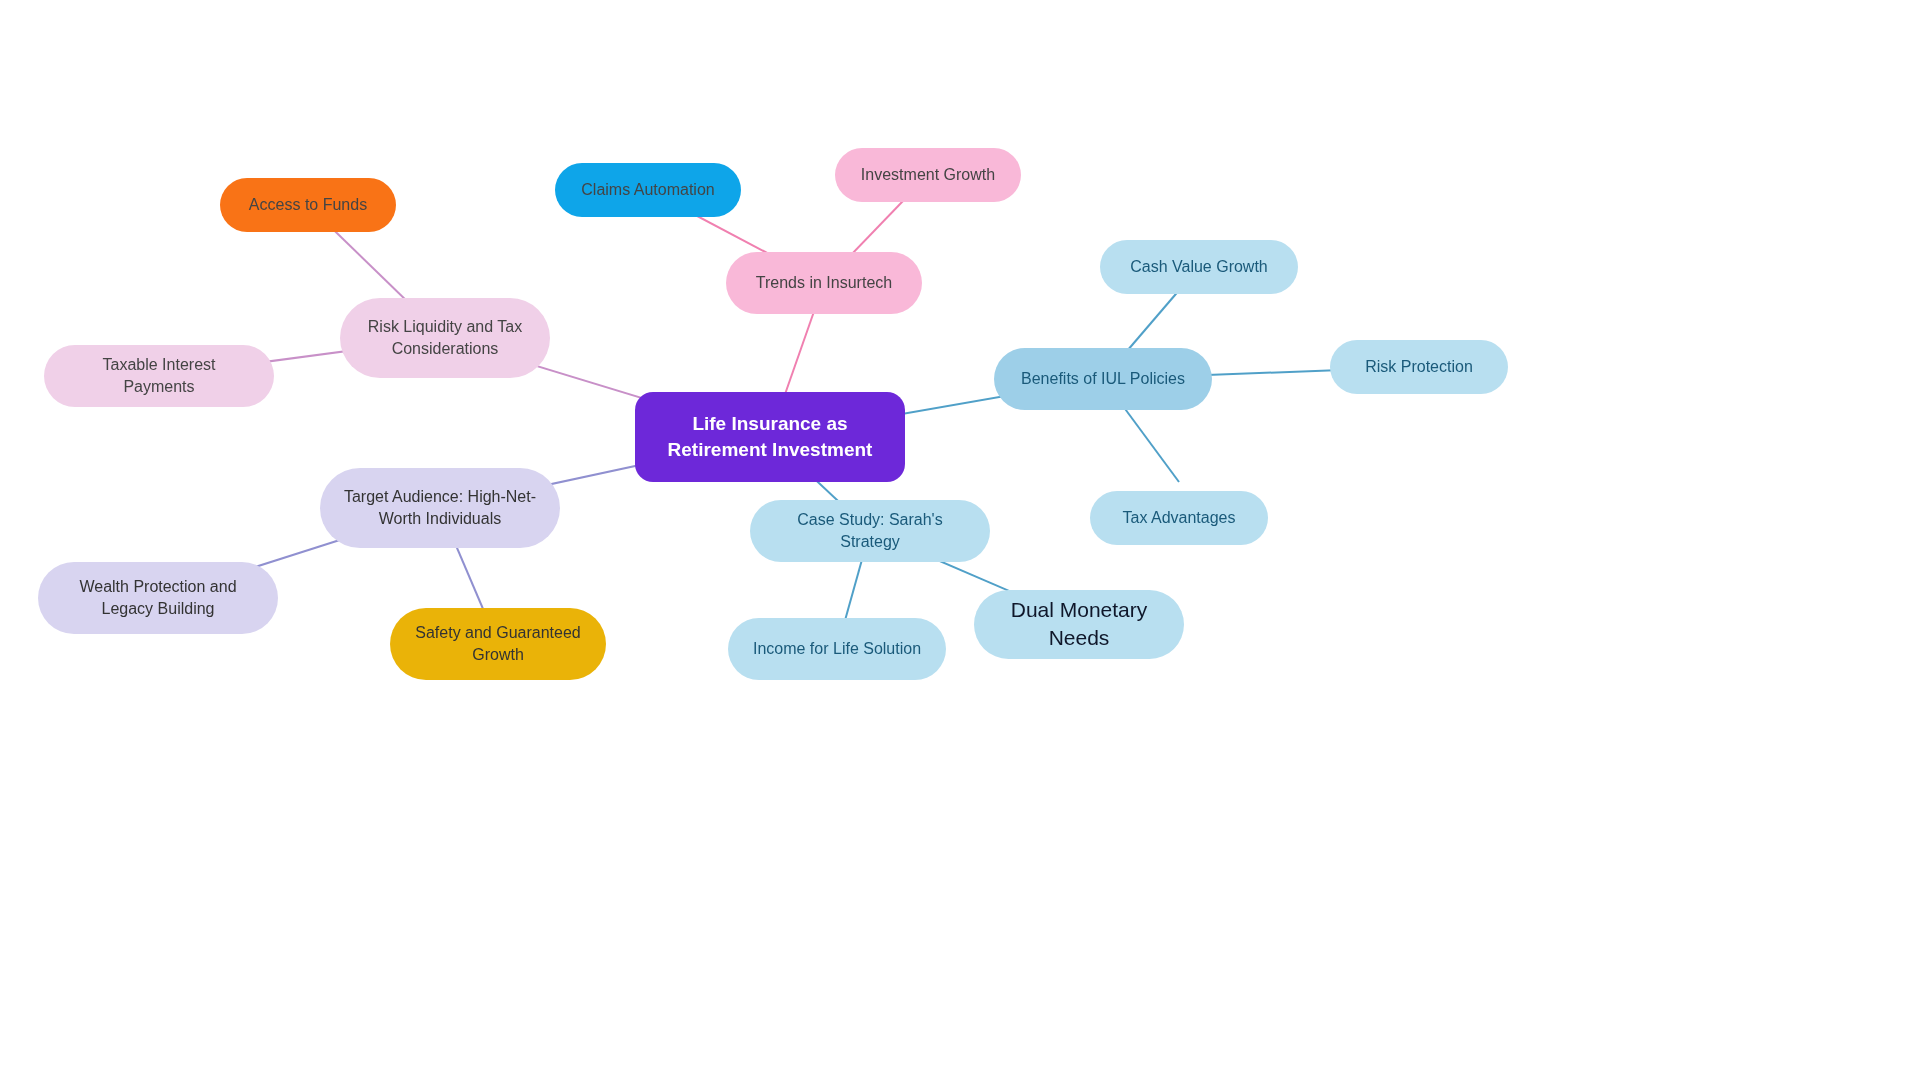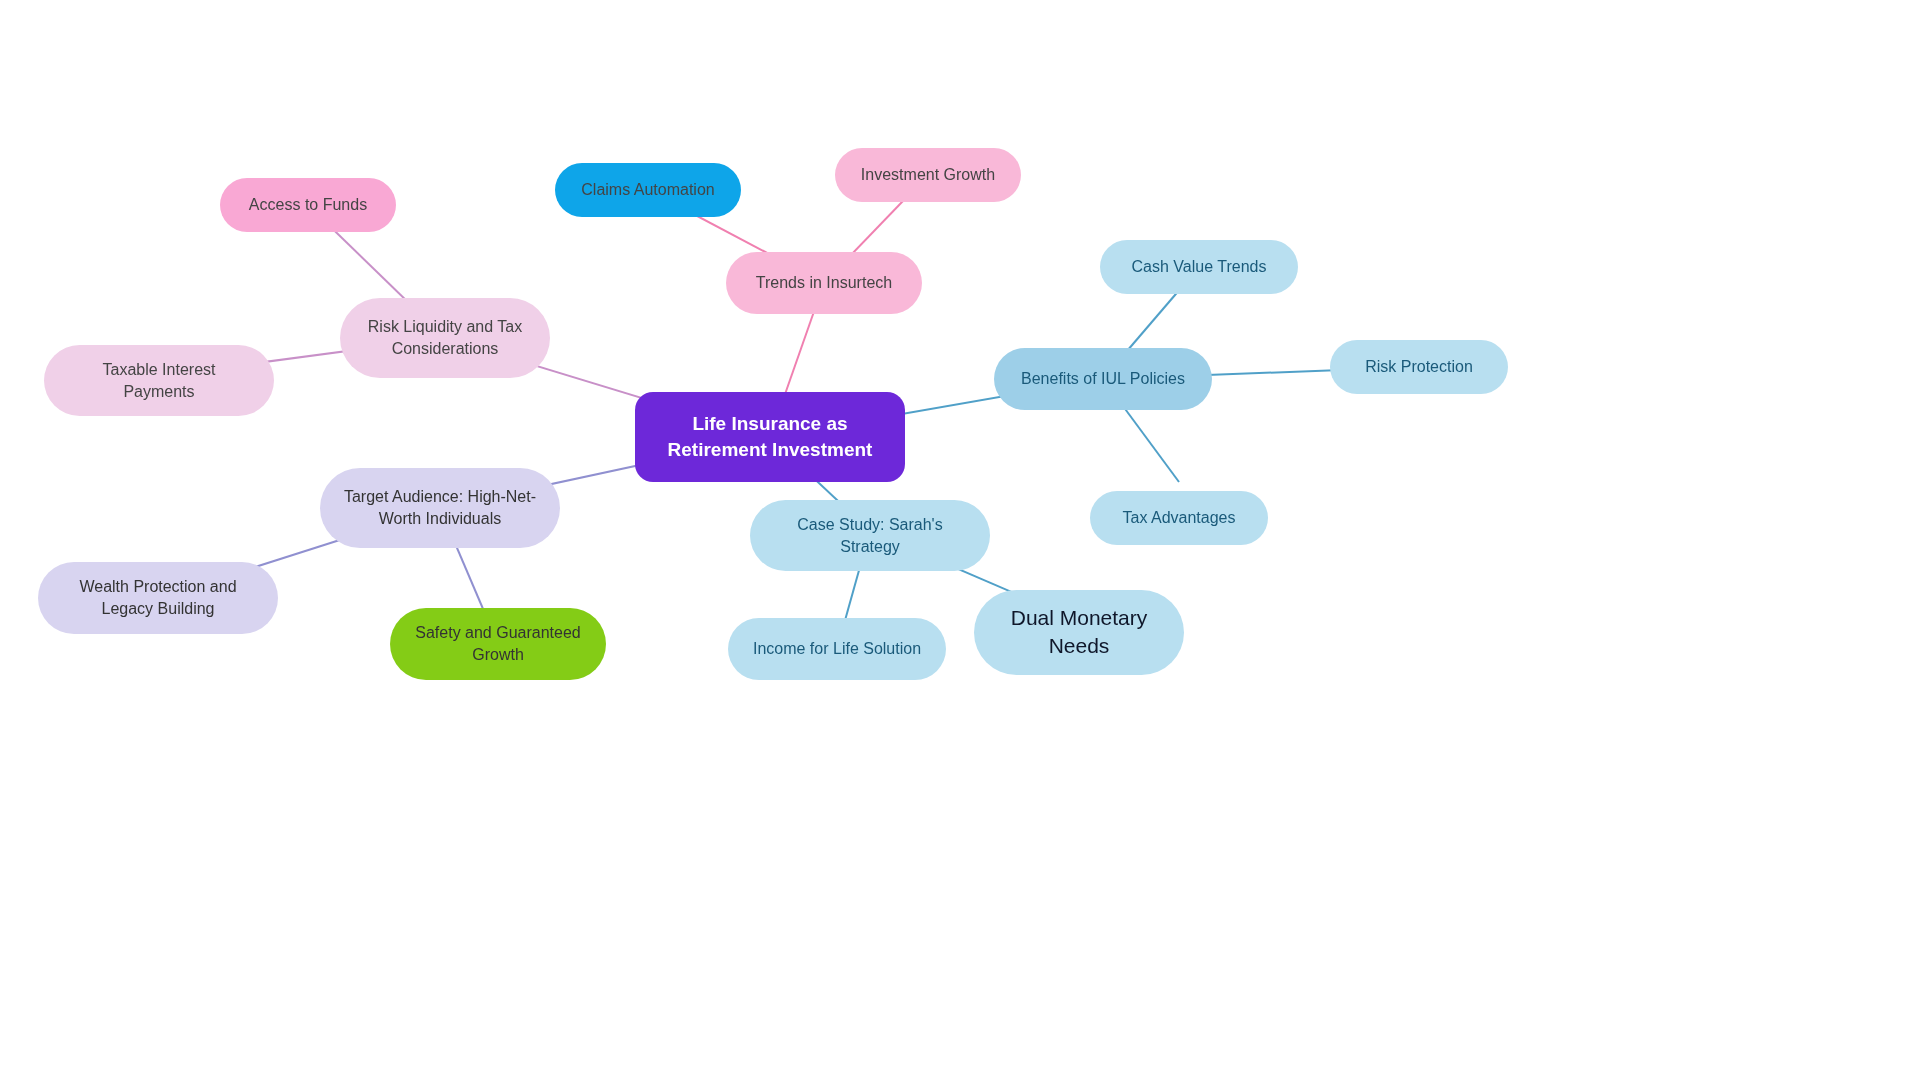--- a/index.html
+++ b/index.html
@@ -20,21 +20,21 @@
       z-index: 0;
     }
     .node {
       position: absolute;
       border-radius: 50px;
       display: flex;
       align-items: center;
       justify-content: center;
       text-align: center;
       z-index: 1;
-      padding: 14px 22px;
+      padding: 6px 22px;
       font-size: 17px;
       line-height: 1.35;
       cursor: default;
     }
   </style>
 </head>
 <body>
 
 <svg id="mindmap-lines">
     <line x1="770" y1="437" x2="824" y2="283" stroke="#f080b0" stroke-width="2"></line>
@@ -64,40 +64,40 @@
     </div>
     <div class="node" style="left: 555px; top: 163px; width: 186px; min-height: 54px; background: #0ea5e9; color: rgb(68, 68, 68); border-radius: 50px; font-size: 16px;">
       <span>Claims Automation</span>
     </div>
     <div class="node" style="left: 835px; top: 148px; width: 186px; min-height: 54px; background: rgb(249, 184, 216); color: rgb(68, 68, 68); border-radius: 50px; font-size: 16px;">
       <span>Investment Growth</span>
     </div>
     <div class="node" style="left: 340px; top: 298px; width: 210px; min-height: 80px; background: rgb(240, 208, 232); color: rgb(68, 68, 68); border-radius: 50px; font-size: 16px;">
       <span>Risk Liquidity and Tax Considerations</span>
     </div>
-    <div class="node" style="left: 220px; top: 178px; width: 176px; min-height: 54px; background: #f9a8d4; color: rgb(68, 68, 68); border-radius: 50px; font-size: 16px;">
+    <div class="node" style="left: 220px; top: 178px; width: 176px; min-height: 54px; background: #f97316; color: rgb(68, 68, 68); border-radius: 50px; font-size: 16px;">
       <span>Access to Funds</span>
     </div>
     <div class="node" style="left: 44px; top: 345px; width: 230px; min-height: 62px; background: rgb(240, 208, 232); color: rgb(68, 68, 68); border-radius: 50px; font-size: 16px;">
       <span>Taxable Interest Payments</span>
     </div>
     <div class="node" style="left: 320px; top: 468px; width: 240px; min-height: 80px; background: rgb(216, 212, 240); color: rgb(51, 51, 51); border-radius: 50px; font-size: 16px;">
       <span>Target Audience: High-Net-Worth Individuals</span>
     </div>
     <div class="node" style="left: 38px; top: 562px; width: 240px; min-height: 72px; background: rgb(216, 212, 240); color: rgb(51, 51, 51); border-radius: 50px; font-size: 16px;">
       <span>Wealth Protection and Legacy Building</span>
     </div>
-    <div class="node" style="left: 390px; top: 608px; width: 216px; min-height: 72px; background: #84cc16; color: rgb(51, 51, 51); border-radius: 50px; font-size: 16px;">
+    <div class="node" style="left: 390px; top: 608px; width: 216px; min-height: 72px; background: #eab308; color: rgb(51, 51, 51); border-radius: 50px; font-size: 16px;">
       <span>Safety and Guaranteed Growth</span>
     </div>
     <div class="node" style="left: 994px; top: 348px; width: 218px; min-height: 62px; background: rgb(157, 207, 232); color: rgb(26, 90, 122); border-radius: 50px; font-size: 16px;">
       <span>Benefits of IUL Policies</span>
     </div>
     <div class="node" style="left: 1100px; top: 240px; width: 198px; min-height: 54px; background: rgb(184, 223, 240); color: rgb(26, 90, 122); border-radius: 50px; font-size: 16px;">
-      <span>Cash Value Trends</span>
+      <span>Cash Value Growth</span>
     </div>
     <div class="node" style="left: 1330px; top: 340px; width: 178px; min-height: 54px; background: rgb(184, 223, 240); color: rgb(26, 90, 122); border-radius: 50px; font-size: 16px;">
       <span>Risk Protection</span>
     </div>
     <div class="node" style="left: 1090px; top: 455px; width: 178px; min-height: 54px; background: rgb(184, 223, 240); color: rgb(26, 90, 122); border-radius: 50px; font-size: 16px; margin-top: 36px;">
       <span>Tax Advantages</span>
     </div>
     <div class="node" style="left: 750px; top: 500px; width: 240px; min-height: 62px; background: rgb(184, 223, 240); color: rgb(26, 90, 122); border-radius: 50px; font-size: 16px;">
       <span>Case Study: Sarah's Strategy</span>
     </div>

